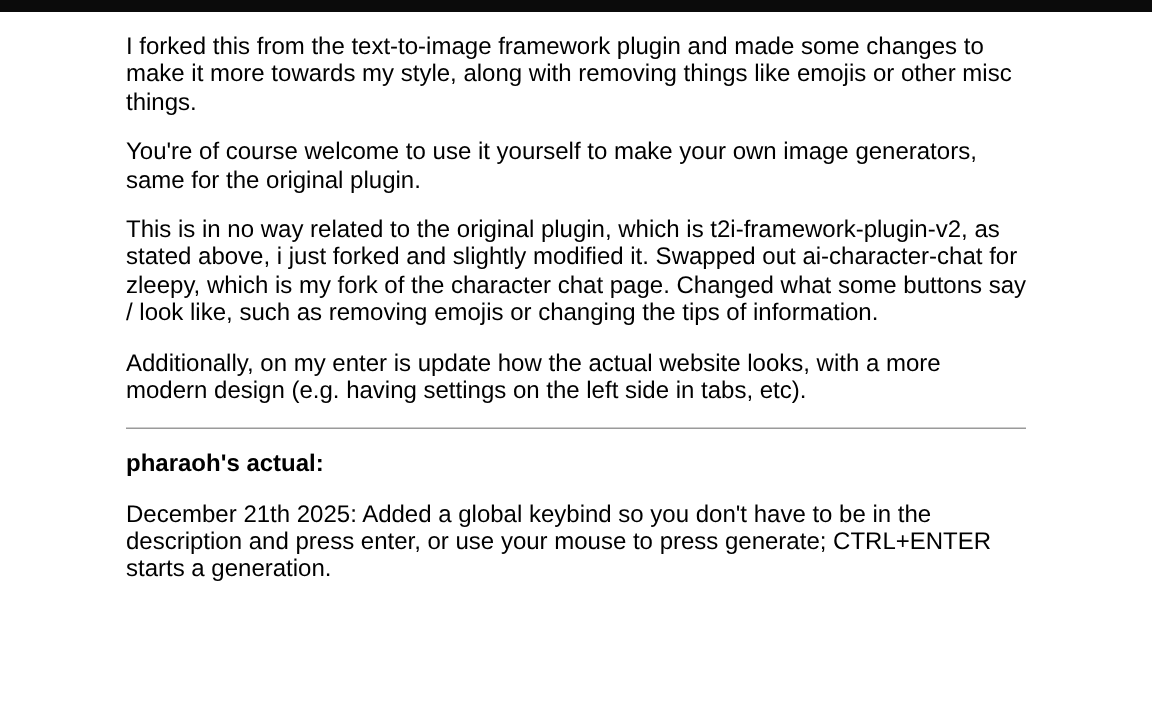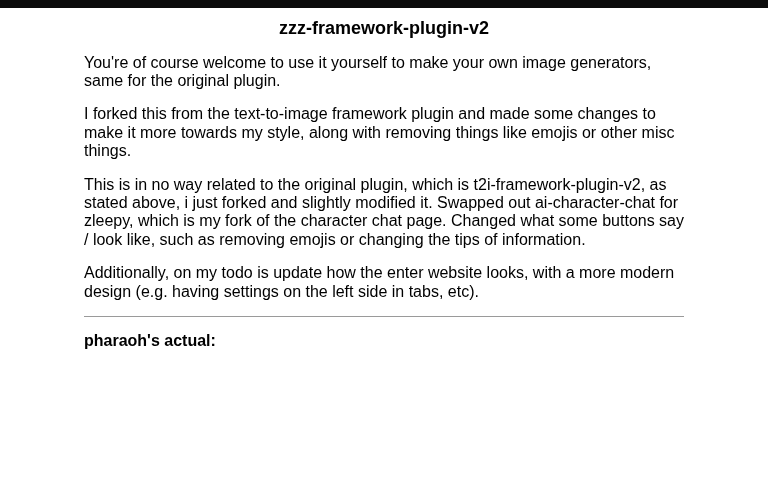--- a/index.html
+++ b/index.html
@@ -41,28 +41,28 @@
   .notes-heading {
     font-weight: bold;
   }
 </style>
 </head>
 <body style="background: rgb(255, 255, 255);">
 
 <div class="top-bar" style="background: rgb(11, 11, 11);"></div>
 
 <main class="doc" style="color: rgb(0, 0, 0);">
-  <h1 class="title">zzz-framework-plugin-v2</h1>
+
+  <p>I forked this from the text-to-image framework plugin and made some changes to make it more towards my style, along with removing things like emojis or other misc things.</p>
 
   <p>You're of course welcome to use it yourself to make your own image generators, same for the original plugin.</p>
 
-  <p>I forked this from the text-to-image framework plugin and made some changes to make it more towards my style, along with removing things like emojis or other misc things.</p>
-
   <p>This is in no way related to the original plugin, which is t2i-framework-plugin-v2, as stated above, i just forked and slightly modified it. Swapped out ai-character-chat for zleepy, which is my fork of the character chat page. Changed what some buttons say / look like, such as removing emojis or changing the tips of information.</p>
 
-  <p>Additionally, on my todo is update how the enter website looks, with a more modern design (e.g. having settings on the left side in tabs, etc).</p>
+  <p>Additionally, on my enter is update how the actual website looks, with a more modern design (e.g. having settings on the left side in tabs, etc).</p>
 
   <hr class="divider" style="border-top-color: rgb(154, 154, 154);">
 
   <p class="notes-heading">pharaoh's actual:</p>
 
+  <p>December 21th 2025: Added a global keybind so you don't have to be in the description and press enter, or use your mouse to press generate; CTRL+ENTER starts a generation.</p>
 
 </main>
 
 </body></html>

